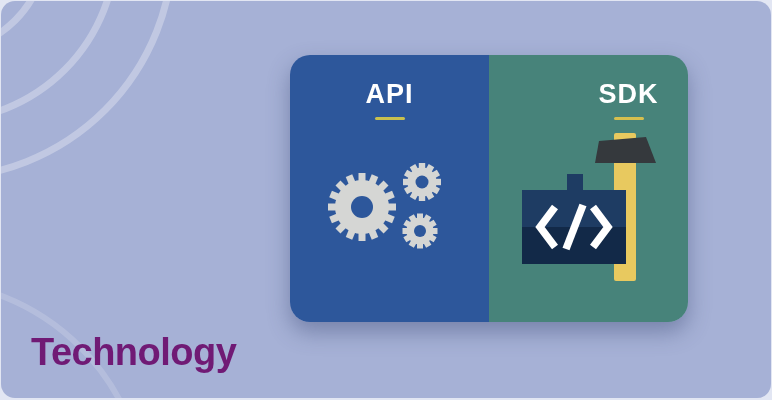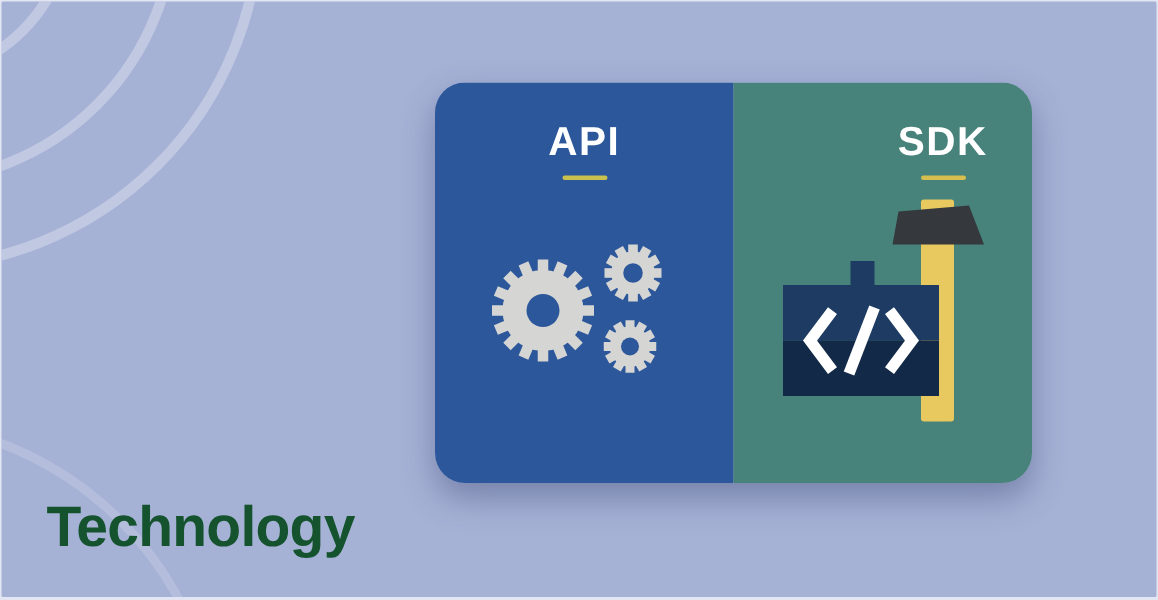--- a/index.html
+++ b/index.html
@@ -9,21 +9,21 @@
     height: 400px;
     overflow: hidden;
     background: #e2e6f3;
     font-family: "Liberation Sans", sans-serif;
   }
   .stage {
     position: absolute;
     left: 1px; top: 1px;
     width: 770px; height: 397px;
     background: #a6b1d6;
-    border-radius: 1px;
+    border-radius: 14px;
     overflow: hidden;
   }
   .arcs {
     position: absolute;
     left: 0; top: 0;
     width: 772px; height: 400px;
     display: block;
   }
   .card {
     position: absolute;
@@ -63,21 +63,21 @@
   .underline-sdk { background: #d6bf4e; }
   .panel-icon {
     position: absolute;
     left: 0; top: 0;
     width: 199px; height: 267px;
     display: block;
   }
   .page-title {
     position: absolute;
     left: 30px; top: 332px;
-    color: #14532d;
+    color: #701a75;
     font-size: 38px;
     font-weight: 700;
     letter-spacing: -0.5px;
     line-height: 1;
   }
 </style>
 </head>
 <body>
 
 <div class="stage">

